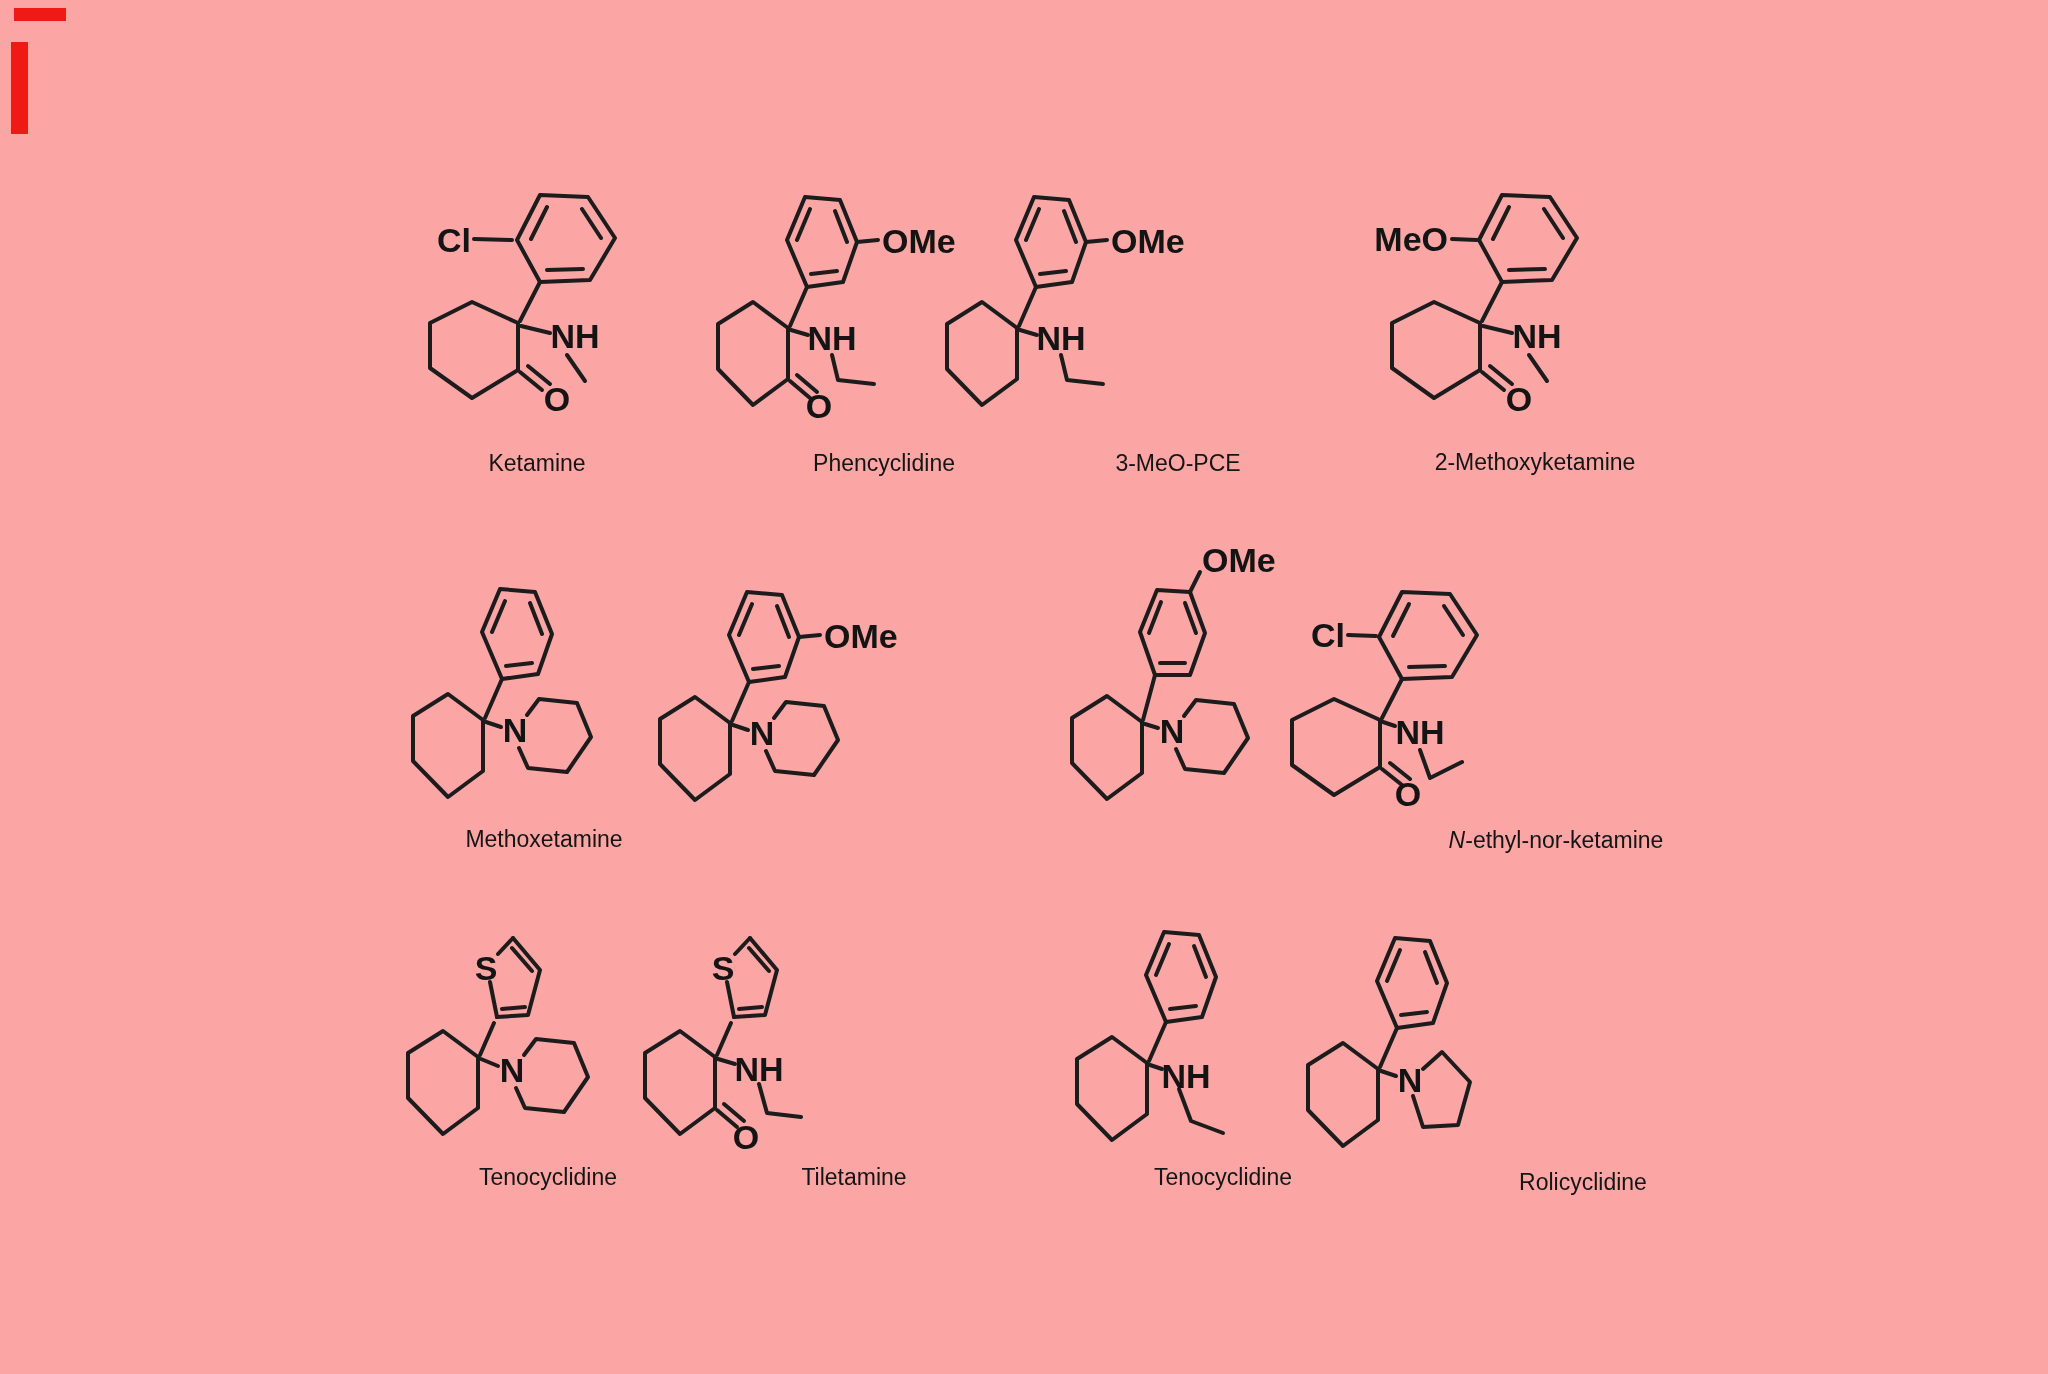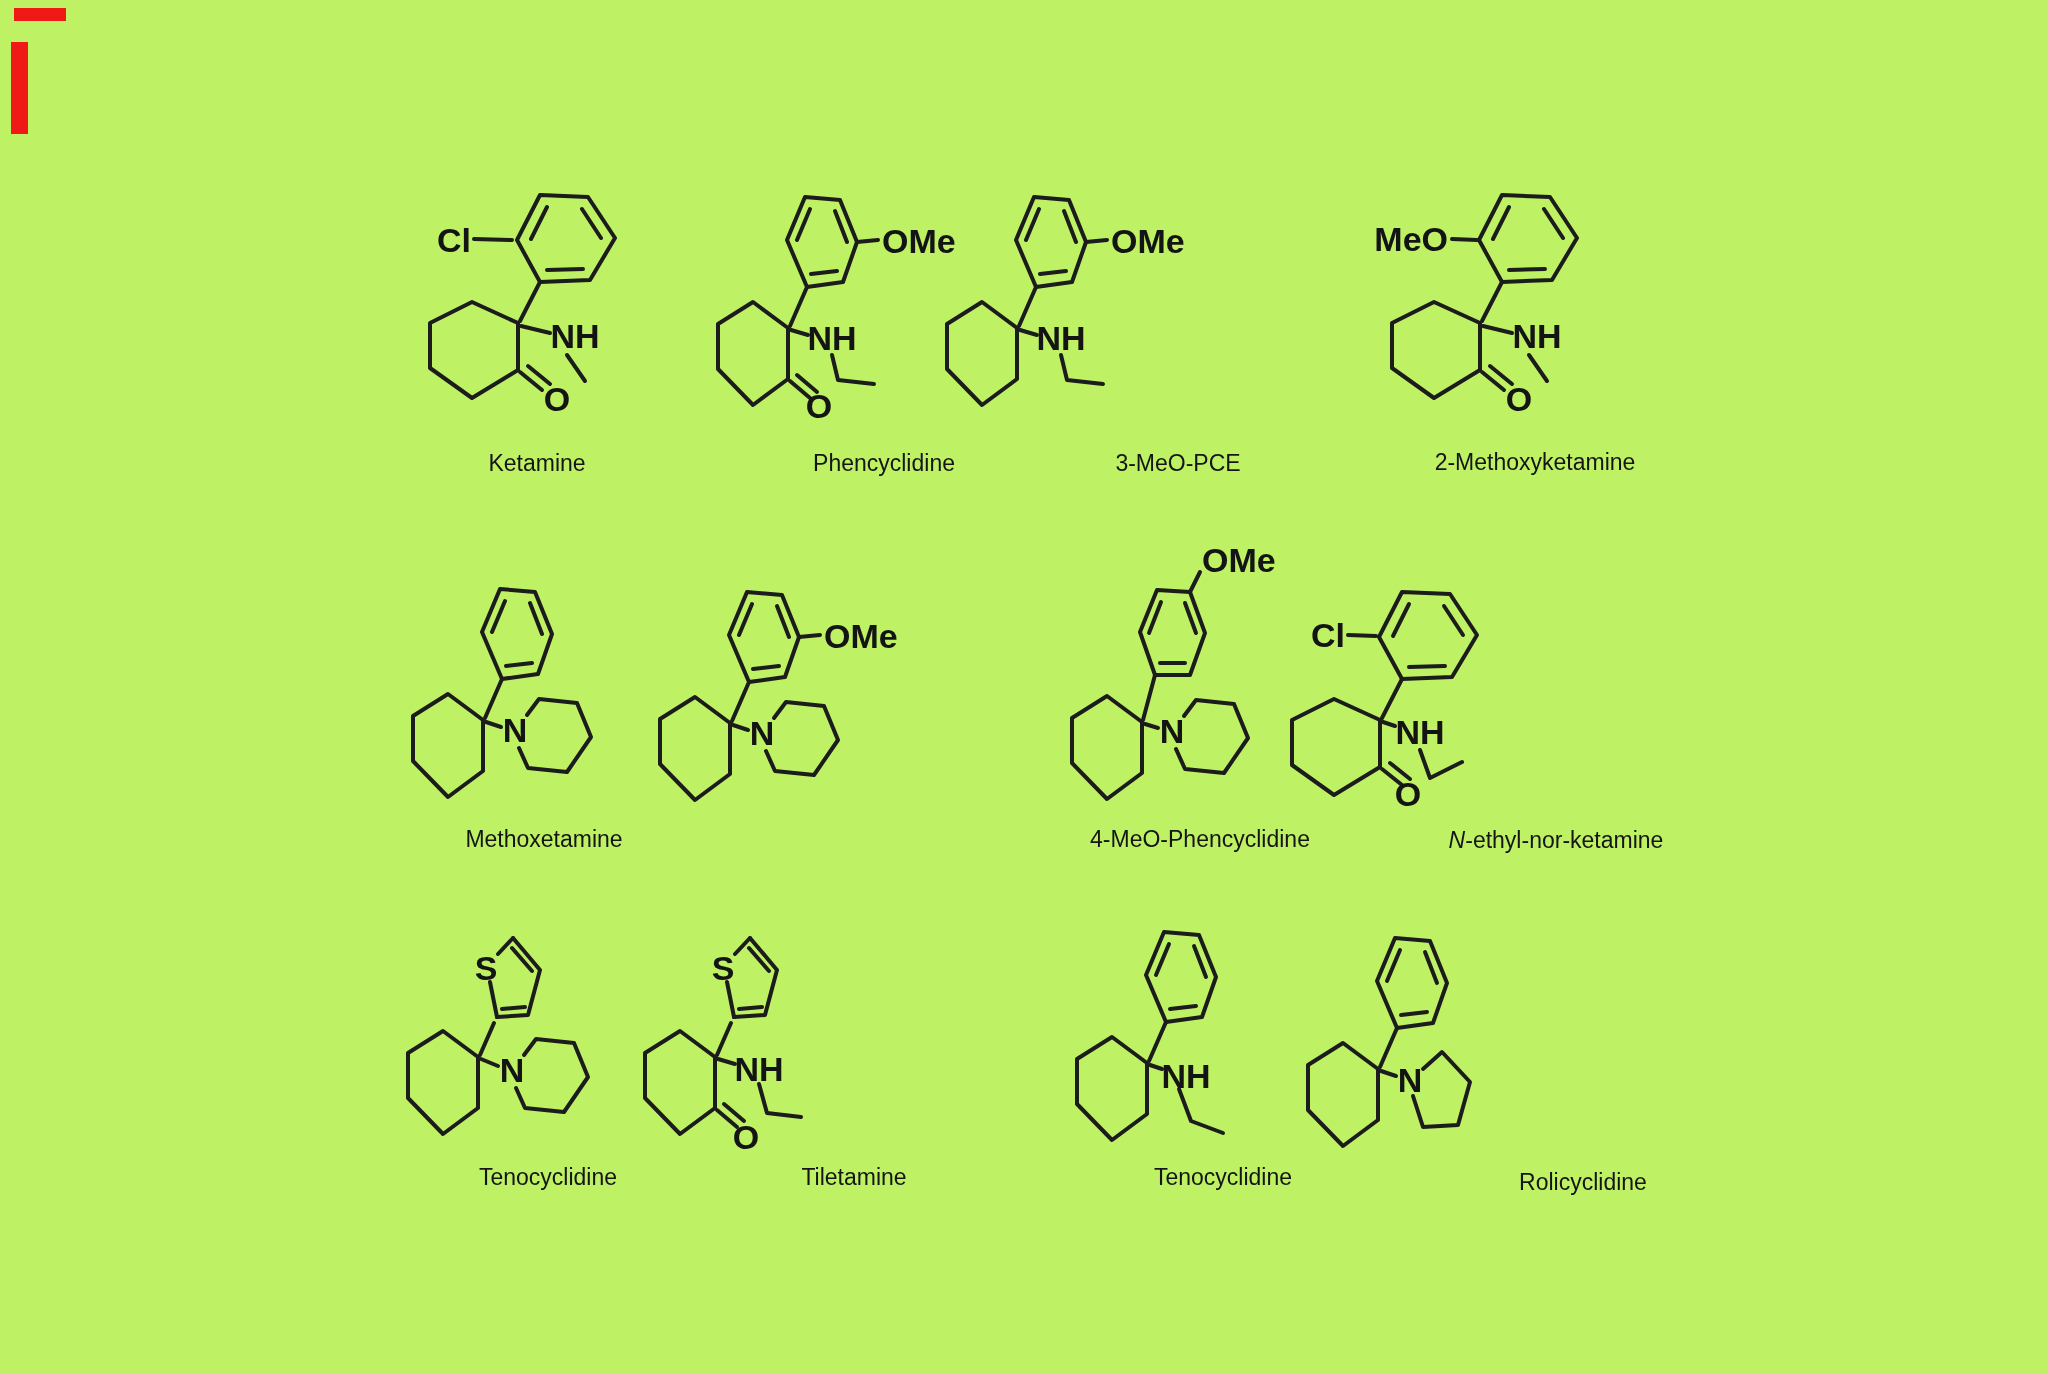--- a/index.html
+++ b/index.html
@@ -1,16 +1,16 @@
 <!DOCTYPE html>
 <html><head>
 <meta charset="utf-8">
 <style>
   html,body{margin:0;padding:0;background:#fff;}
-  #canvas{position:relative;width:2048px;height:1374px;background:#bef264;overflow:hidden;
+  #canvas{position:relative;width:2048px;height:1374px;background:#fca5a5;overflow:hidden;
           font-family:"Liberation Sans",sans-serif;}
   #molsvg{position:absolute;left:0;top:0;}
   .bond{fill:none;stroke:#1c1c1c;stroke-width:4;stroke-linecap:round;stroke-linejoin:round;}
   .atom{font-family:"Liberation Sans",sans-serif;font-weight:bold;font-size:34px;fill:#141414;}
   .mol-label{position:absolute;transform:translateX(-50%);white-space:nowrap;
              font-weight:normal;font-size:23px;color:#151515;letter-spacing:0px;}
   .mol-label i{font-style:italic;}
   #caption{position:absolute;left:106px;top:1221px;white-space:nowrap;
            font-family:"Liberation Serif",serif;font-weight:bold;font-size:41px;
            letter-spacing:-0.5px;color:#0d0d0d;}
@@ -187,21 +187,20 @@
       </g>
     </g>
   </svg>
 
   <div class="mol-label" style="left:537px;top:450px">Ketamine</div>
   <div class="mol-label" style="left:884px;top:450px">Phencyclidine</div>
   <div class="mol-label" style="left:1178px;top:450px">3-MeO-PCE</div>
   <div class="mol-label" style="left:1535px;top:449px">2-Methoxyketamine</div>
 
   <div class="mol-label" style="left:544px;top:826px">Methoxetamine</div>
-  <div class="mol-label" style="left:1200px;top:826px">4-MeO-Phencyclidine</div>
   <div class="mol-label" style="left:1556px;top:827px"><i>N</i><span>-ethyl-nor-ketamine</span></div>
 
   <div class="mol-label" style="left:548px;top:1164px">Tenocyclidine</div>
   <div class="mol-label" style="left:854px;top:1164px">Tiletamine</div>
   <div class="mol-label" style="left:1223px;top:1164px">Tenocyclidine</div>
   <div class="mol-label" style="left:1583px;top:1169px">Rolicyclidine</div>
 
 
 </div>
 

